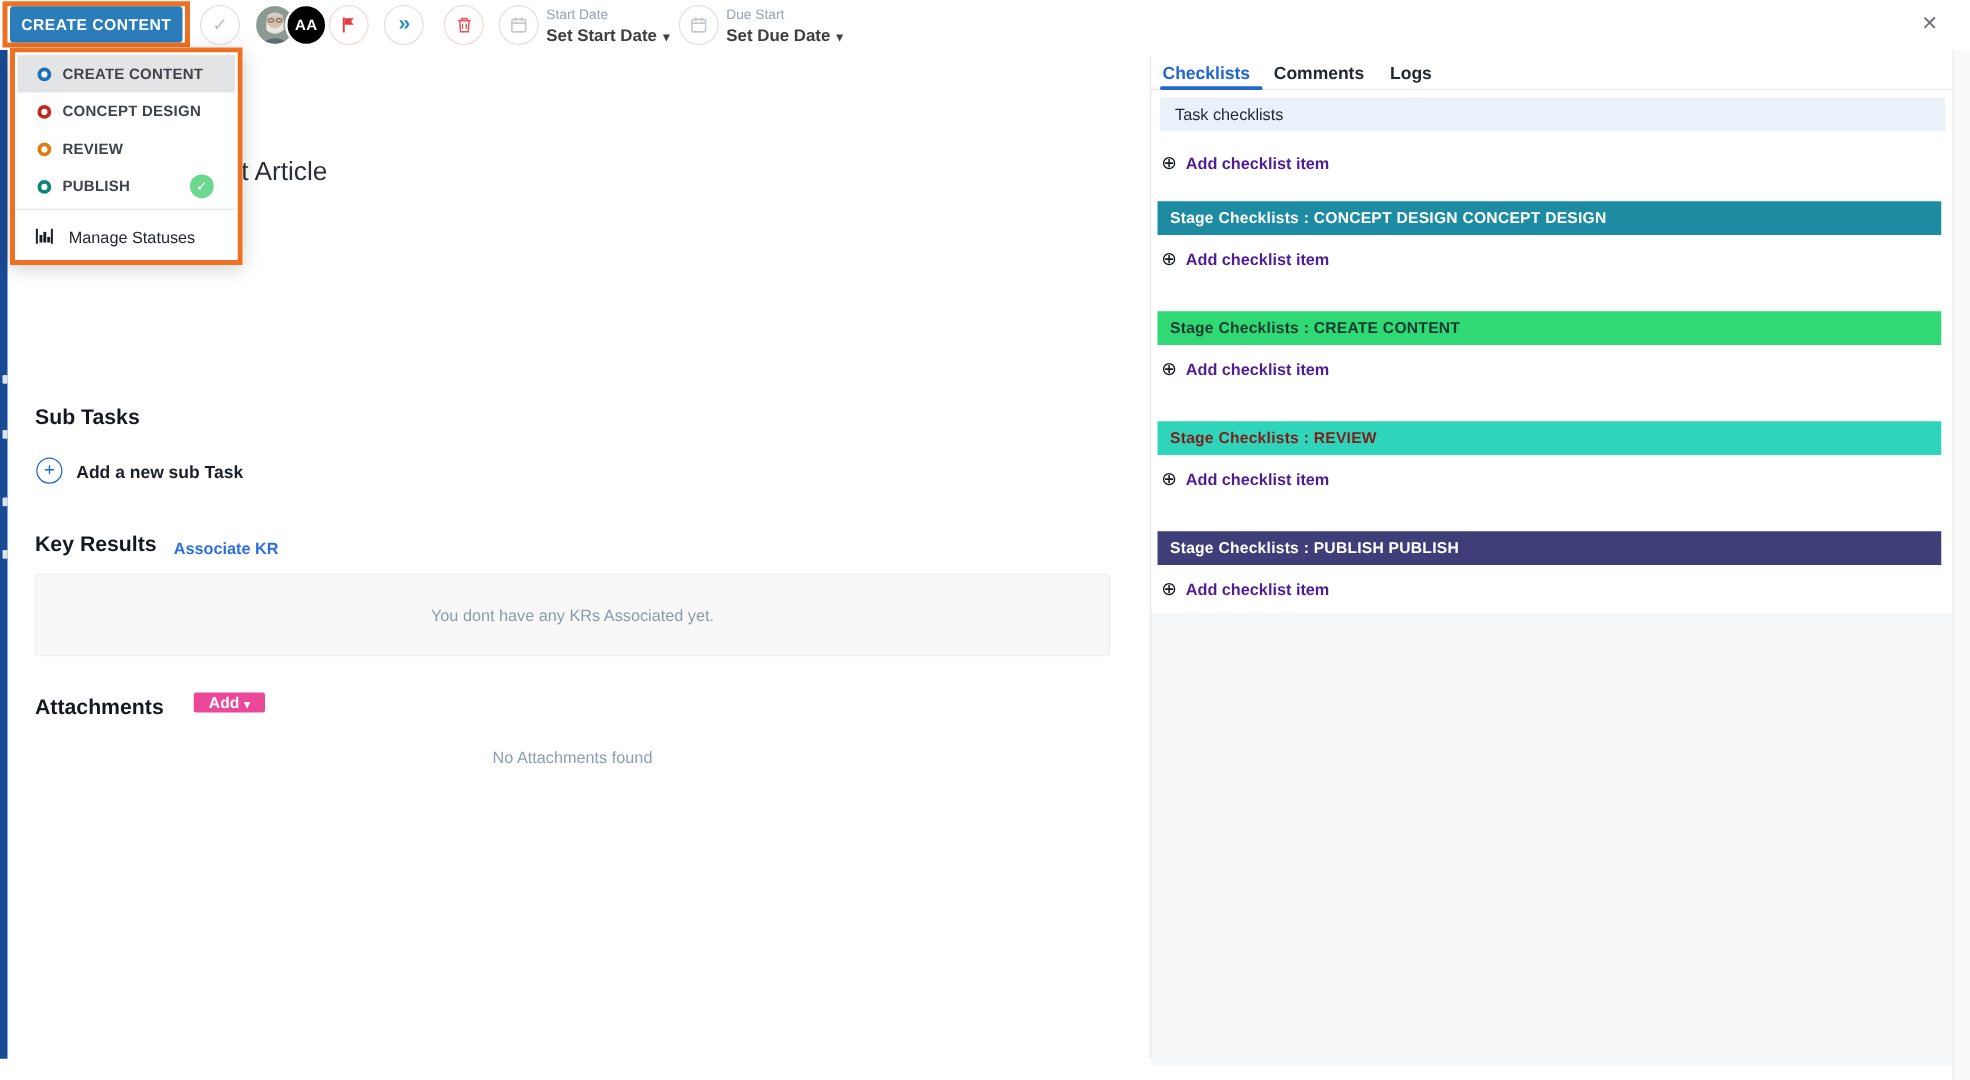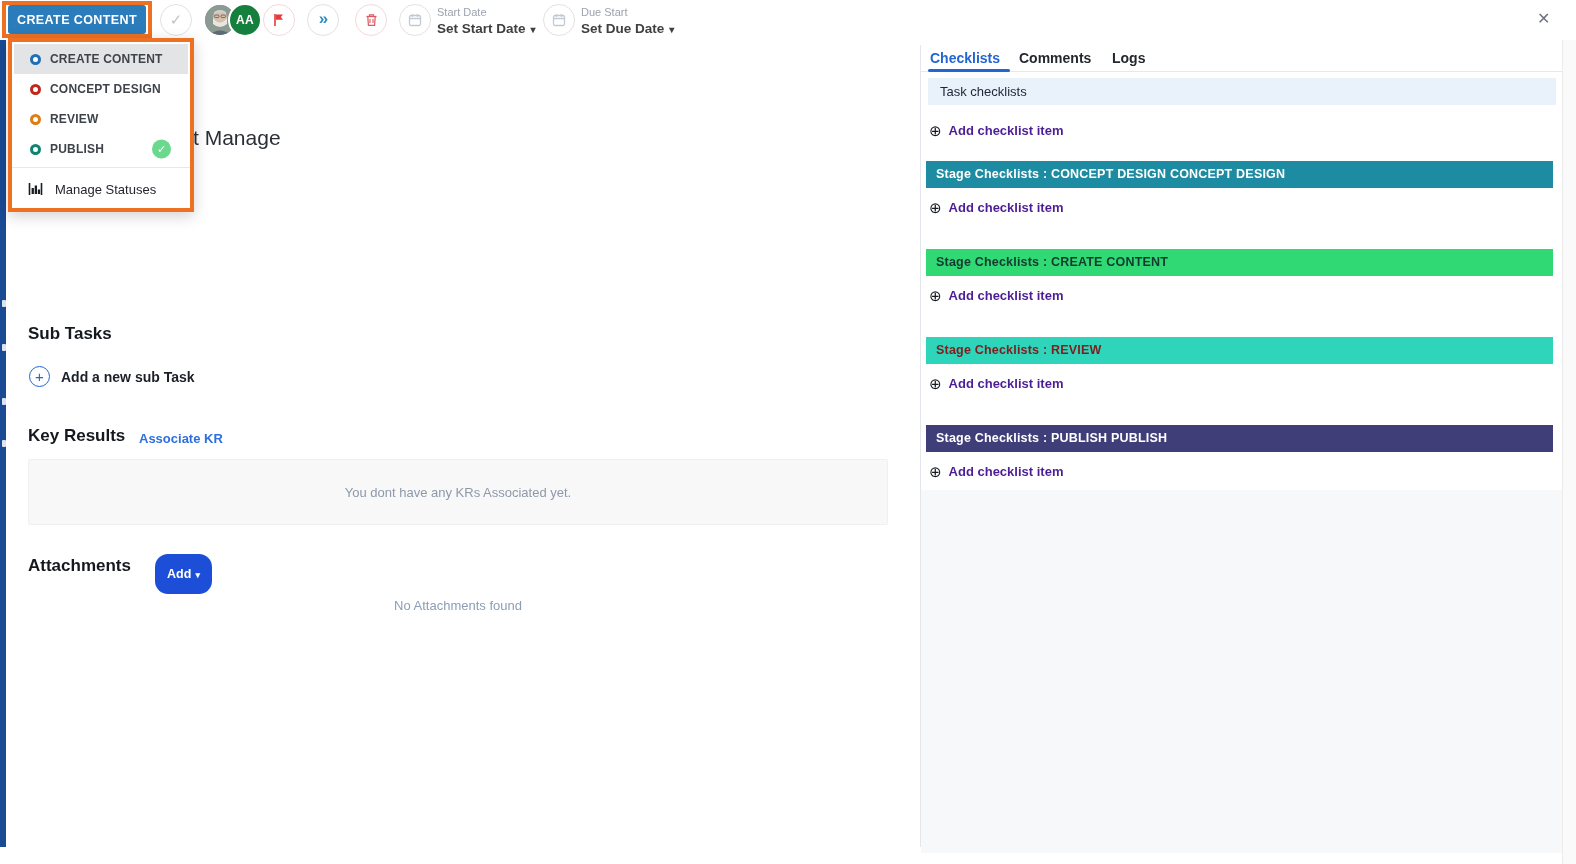--- a/index.html
+++ b/index.html
@@ -17,21 +17,21 @@
   .hl-button { left:2px; top:1px; width:150px; height:37px; }
   .status-button { position:absolute; left:8px; top:5px; width:138px; height:29px; background:#2b7cbb; color:#fff;
     border:none; border-radius:3px; font-family:inherit; font-size:12.5px; font-weight:bold; letter-spacing:.4px; cursor:pointer; z-index:45; }
   .icon-circle { position:absolute; top:4px; width:32px; height:32px; border-radius:50%; background:#fff;
     border:1px solid #e2e2e2; display:flex; align-items:center; justify-content:center; }
   .icon-circle.red-border { border-color:#f5d9d9; }
   .check-glyph { color:#c2c2c2; font-size:15px; }
   .chevrons-glyph { color:#2e8fbe; font-size:17px; font-weight:bold; letter-spacing:-1px; padding-bottom:2px; }
   .avatar { position:absolute; top:3px; width:34px; height:34px; border-radius:50%; overflow:hidden; }
   .avatar-photo { left:203px; z-index:1; border:2px solid #fff; background:#8b9a92; }
-  .avatar-initials { left:228px; z-index:2; background:#15803d; border:2px solid #fff; color:#fff;
+  .avatar-initials { left:228px; z-index:2; background:#000000; border:2px solid #fff; color:#fff;
     font-size:12px; font-weight:bold; display:flex; align-items:center; justify-content:center; letter-spacing:.3px; }
   .date-group-label { position:absolute; font-size:11px; color:#9aa3ae; top:6px; }
   .date-group-action { position:absolute; font-size:13.5px; font-weight:bold; color:#404040; top:21px; cursor:pointer; }
   .caret { font-size:10px; margin-left:5px; }
   .close-x { position:absolute; left:1537px; top:9px; font-size:16px; color:#6f747c; cursor:pointer; z-index:25; }
 
   
   .hl-dropdown { left:8px; top:38px; width:186px; height:174px; background:#fff; box-shadow:0 4px 14px rgba(0,0,0,.18); }
   .dropdown-card { position:relative; width:178px; height:166px; background:#fff; }
   .dd-item { position:absolute; left:2px; width:174px; height:30px; display:flex; align-items:center; cursor:pointer; }
@@ -49,22 +49,22 @@
   .title-fragment { position:absolute; left:193px; top:126px; font-size:21px; color:#2b2f38; z-index:10; }
   .section-heading { position:absolute; font-size:17px; font-weight:bold; color:#15191f; }
   .add-subtask { position:absolute; left:29px; top:366px; display:flex; align-items:center; cursor:pointer; }
   .circle-plus-blue { width:21px; height:21px; border-radius:50%; border:1.5px solid #2166d1; color:#2166d1;
     display:flex; align-items:center; justify-content:center; font-size:15px; line-height:1; flex:none; }
   .add-subtask-label { margin-left:11px; font-size:14px; font-weight:bold; color:#1b1f27; }
   .associate-kr { position:absolute; left:139px; top:431px; font-size:13px; font-weight:bold; color:#2d6fe0; cursor:pointer; }
   .kr-box { position:absolute; left:28px; top:459px; width:860px; height:66px; background:#f8f8f9; border:1px solid #f0f0f1;
     border-radius:2px; display:flex; align-items:center; justify-content:center; }
   .kr-empty { font-size:13px; color:#8d99ab; }
-  .add-attachment-btn { position:absolute; left:155px; top:554px; width:57px; height:40px; background:#1d4ed8; border:none;
-    border-radius:13px; color:#fff; font-family:inherit; font-size:12.5px; font-weight:bold; cursor:pointer; }
+  .add-attachment-btn { position:absolute; left:155px; top:554px; width:57px; height:16px; background:#ec4899; border:none;
+    border-radius:2px; color:#fff; font-family:inherit; font-size:12.5px; font-weight:bold; cursor:pointer; }
   .add-attachment-btn .caret { font-size:9px; margin-left:4px; }
   .attachments-empty { position:absolute; left:28px; top:598px; width:860px; text-align:center; font-size:13px; color:#8d9db5; }
 
   
   .panel-divider { position:absolute; left:920px; top:45px; width:1px; height:802px; background:#e3e6ea; }
   .panel-gray { position:absolute; left:921px; top:490px; width:641px; height:363px; background:#f7f8f9; }
   .tab { position:absolute; top:50px; font-size:14px; font-weight:bold; color:#23272e; cursor:pointer; }
   .tab.active { color:#2166d1; }
   .tab-underline { position:absolute; left:928px; top:69px; width:82px; height:3px; background:#2166d1; border-radius:2px; }
   .tab-border { position:absolute; left:921px; top:71px; width:641px; height:1px; background:#e6e9ec; }
@@ -186,21 +186,21 @@
             <rect x="3.6" y="6" width="2.3" height="6" fill="#1a1d24"></rect>
             <rect x="6.7" y="3.5" width="2.3" height="8.5" fill="#1a1d24"></rect>
             <rect x="9.8" y="7.5" width="2.3" height="4.5" fill="#1a1d24"></rect>
           </svg>
         </span>
         <span class="dd-label">Manage Statuses</span>
       </div>
     </div>
   </div>
 
-  <div class="title-fragment">t Manage</div>
+  <div class="title-fragment">t Article</div>
 
   <div class="section-heading" style="left:28px; top:324px">Sub Tasks</div>
   <div class="add-subtask">
     <span class="circle-plus-blue">
         <span>+</span>
       </span>
     <span class="add-subtask-label">Add a new sub Task</span>
   </div>
 
   <div class="section-heading" style="left:28px; top:426px">Key Results</div>

